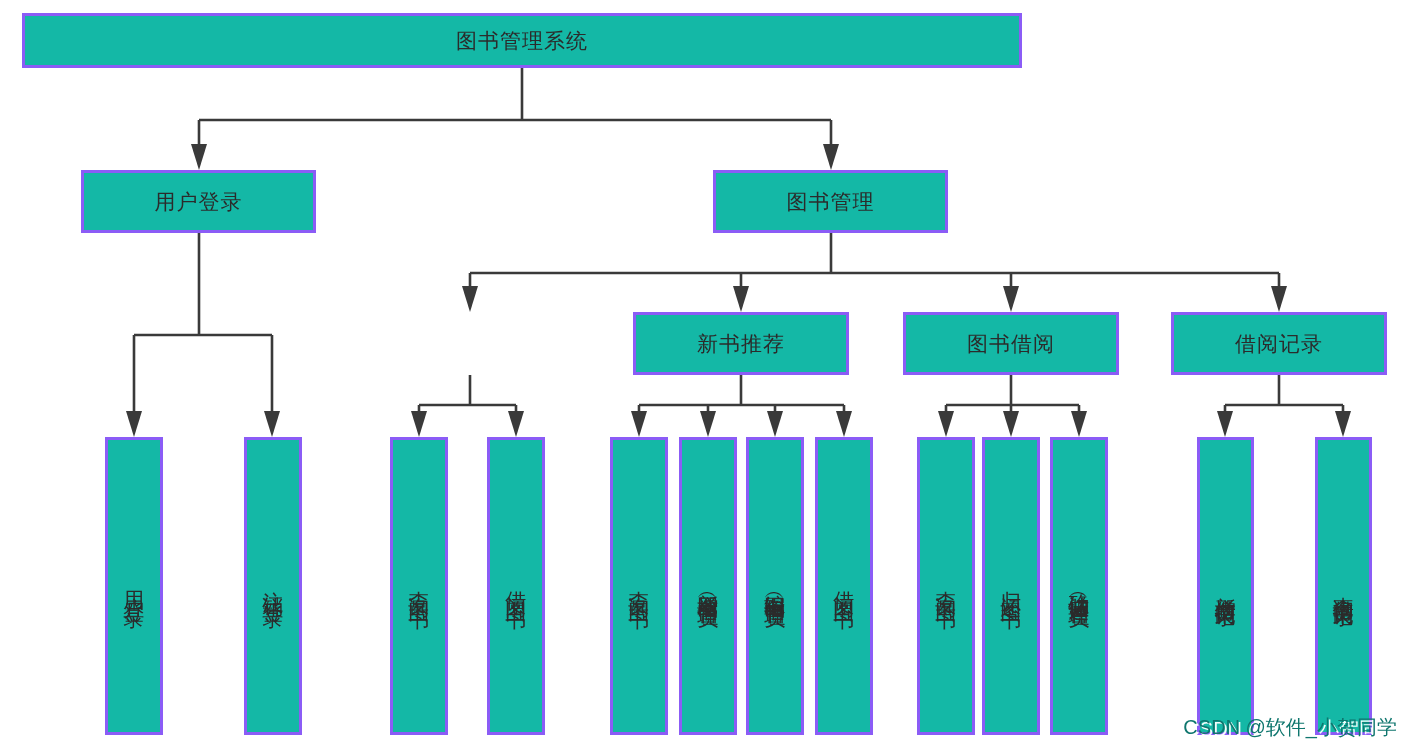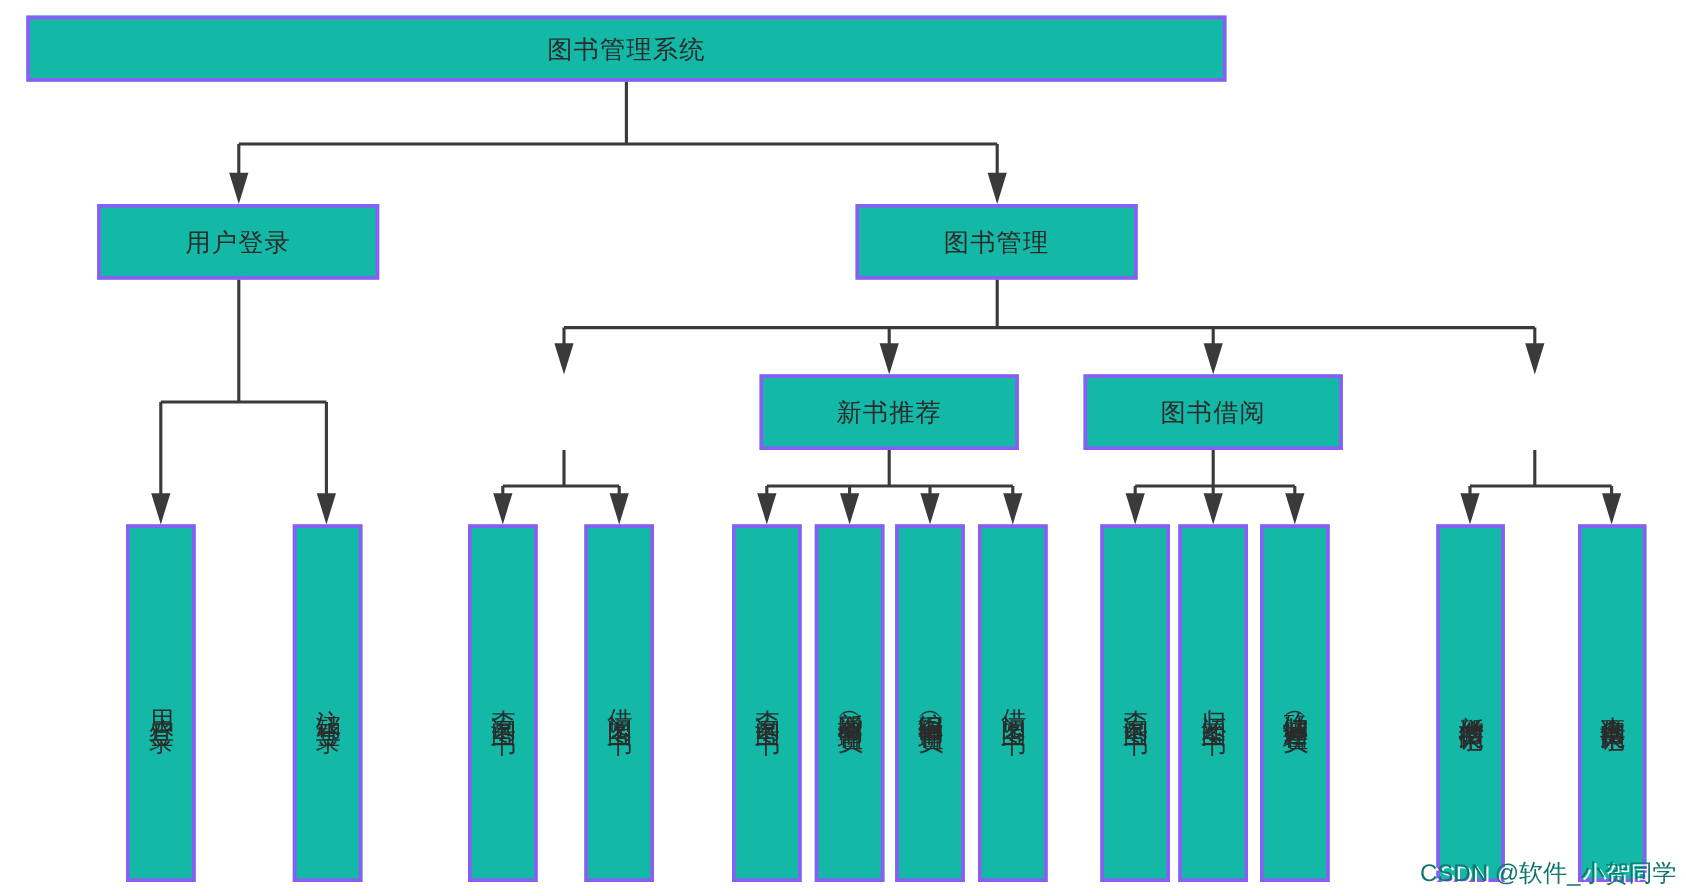--- a/index.html
+++ b/index.html
@@ -100,20 +100,23 @@
   <div class="node h" style="left:713px;top:170px;width:235px;height:63px">
     <span>图书管理</span>
   </div>
 
   <div class="node h" style="left:633px;top:312px;width:216px;height:63px">
     <span>新书推荐</span>
   </div>
   <div class="node h" style="left:903px;top:312px;width:216px;height:63px">
     <span>图书借阅</span>
   </div>
+  <div class="node h" style="left:1171px;top:312px;width:216px;height:63px">
+    <span>借阅记录</span>
+  </div>
 
   <div class="node v" style="left:105px;top:437px;width:58px;height:298px">
     <span>用户登录</span>
   </div>
   <div class="node v" style="left:244px;top:437px;width:58px;height:298px">
     <span>注销登录</span>
   </div>
 
   <div class="node v" style="left:390px;top:437px;width:58px;height:298px">
     <span>查询图书</span>

